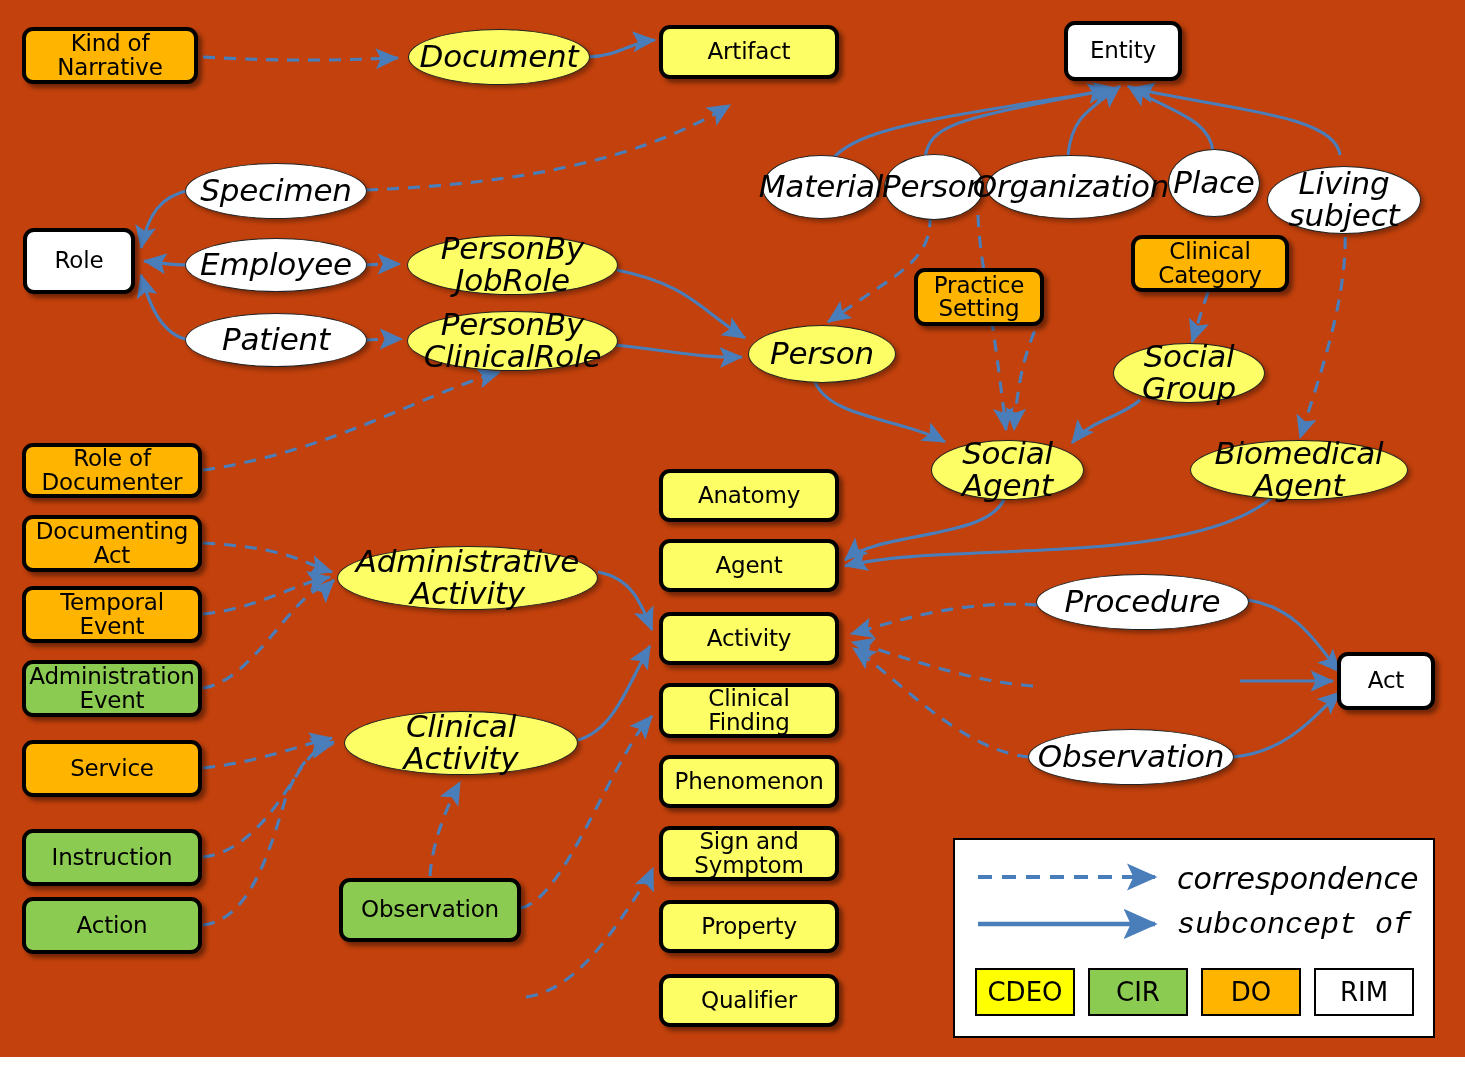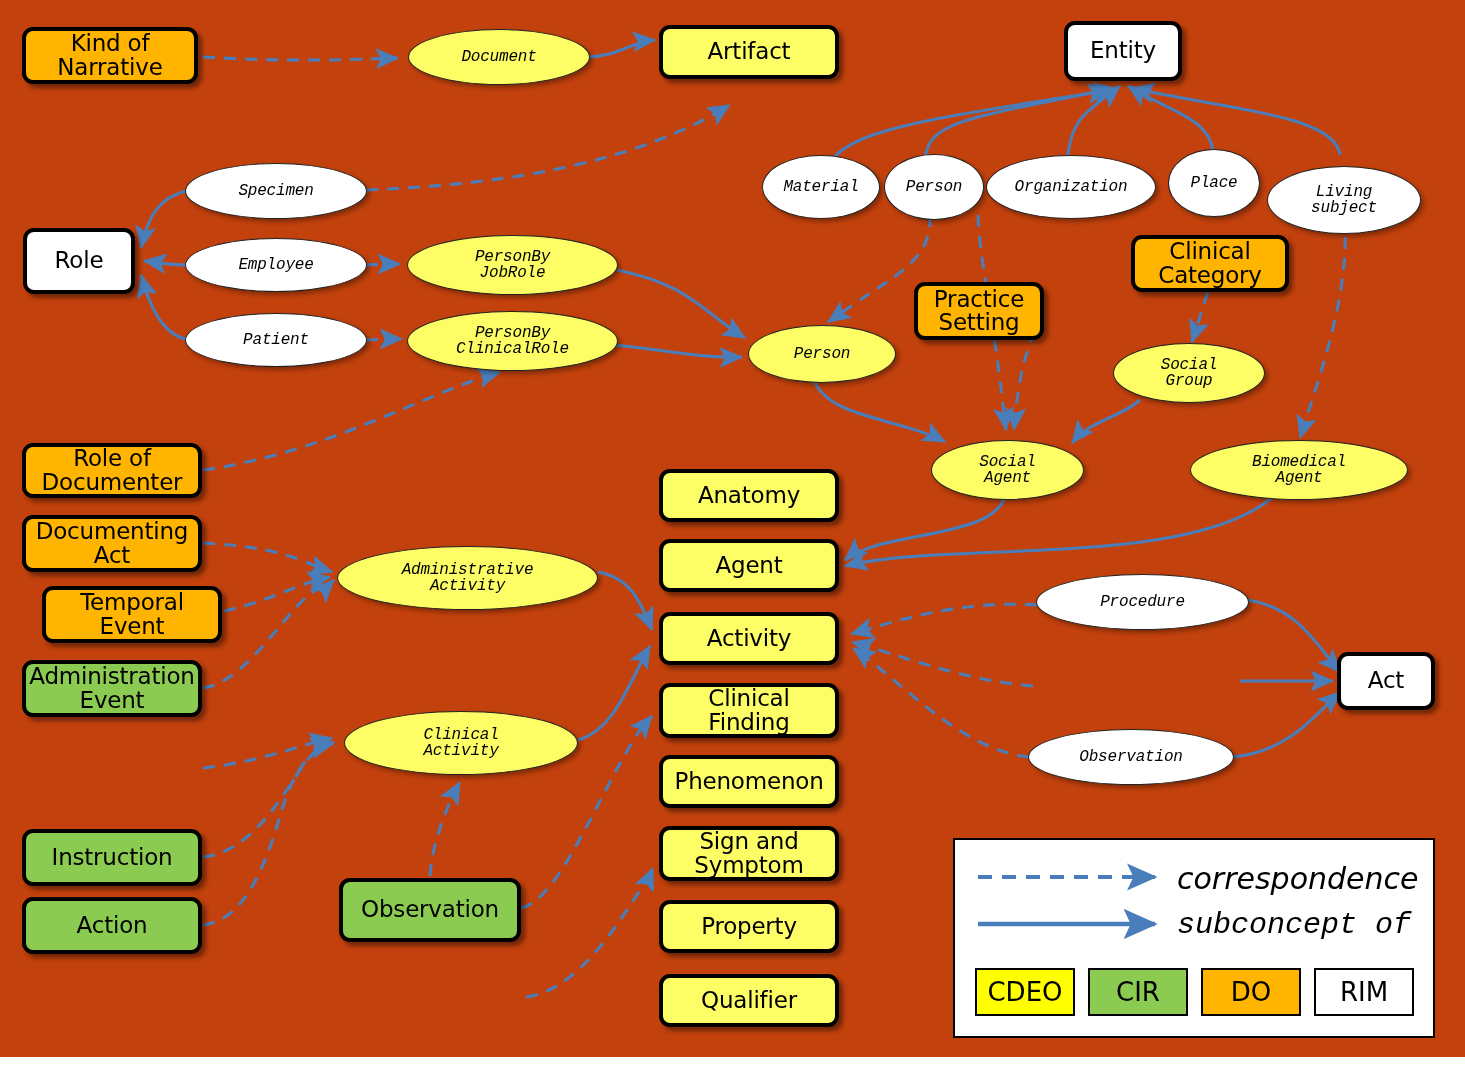--- a/index.html
+++ b/index.html
@@ -38,23 +38,22 @@
     border-radius: 11px;
     box-shadow: 4px 4px 4px rgba(0,0,0,0.42);
     font-size: 23px;
     letter-spacing: -0.2px;
   }
   .ell {
     border: 1.6px solid #222;
     border-radius: 50%;
     box-shadow: 3px 3px 4px rgba(0,0,0,0.33);
     font-style: italic;
-    font-size: 16px;
+    font-size: 31px;
     letter-spacing: -0.2px;
-    font-family: Liberation Mono, monospace;
   }
   .c-cdeo { background: #fdfd66; }
   .c-cdeo-pure { background: #ffff00; }
   .c-cir  { background: #8ccb52; }
   .c-do   { background: #ffb400; }
   .c-rim  { background: #ffffff; }
 
   
   #legend {
     position: absolute;
@@ -167,39 +166,40 @@
 ClinicalRole</div>
 
   <div class="node ell c-rim" style="left:762px;top:155px;width:118px;height:64px;">Material</div>
   <div class="node ell c-rim" style="left:884px;top:154px;width:100px;height:66px;">Person</div>
   <div class="node ell c-rim" style="left:986px;top:155px;width:170px;height:64px;">Organization</div>
   <div class="node ell c-rim" style="left:1168px;top:149px;width:92px;height:68px;">Place</div>
   <div class="node ell c-rim nb" style="left:1267px;top:166px;width:154px;height:68px;text-align:center;">Living
 subject</div>
 
   <div class="node ell c-cdeo" style="left:748px;top:325px;width:148px;height:58px;">Person</div>
-  <div class="node rect c-do nb" style="left:914px;top:282px;width:130px;height:58px;text-align:center;">Practice
+  <div class="node rect c-do nb" style="left:914px;top:268px;width:130px;height:58px;text-align:center;">Practice
 Setting</div>
   <div class="node rect c-do nb" style="left:1131px;top:235px;width:158px;height:57px;">Clinical
 Category</div>
   <div class="node ell c-cdeo nb" style="left:1113px;top:343px;width:152px;height:60px;">Social
 Group</div>
   <div class="node ell c-cdeo nb" style="left:931px;top:440px;width:153px;height:60px;">Social
 Agent</div>
   <div class="node ell c-cdeo nb" style="left:1190px;top:440px;width:218px;height:60px;">Biomedical
 Agent</div>
 
   <div class="node rect c-do nb" style="left:22px;top:443px;width:180px;height:55px;">Role of
 Documenter</div>
   <div class="node rect c-do nb" style="left:22px;top:515px;width:180px;height:57px;">Documenting
 Act</div>
-  <div class="node rect c-do nb" style="left:22px;top:586px;width:180px;height:57px;margin-left:20px;">Temporal
+  <div class="node rect c-do nb" style="left:22px;top:586px;width:180px;height:57px;">Temporal
 Event</div>
   <div class="node rect c-cir nb" style="left:22px;top:660px;width:180px;height:57px;">Administration
 Event</div>
+  <div class="node rect c-do" style="left:22px;top:740px;width:180px;height:57px;">Service</div>
   <div class="node rect c-cir" style="left:22px;top:829px;width:180px;height:57px;">Instruction</div>
   <div class="node rect c-cir" style="left:22px;top:897px;width:180px;height:57px;">Action</div>
 
   <div class="node ell c-cdeo nb" style="left:337px;top:546px;width:261px;height:64px;">Administrative
 Activity</div>
   <div class="node ell c-cdeo nb" style="left:344px;top:711px;width:234px;height:64px;">Clinical
 Activity</div>
   <div class="node rect c-cir" style="left:339px;top:878px;width:182px;height:64px;">Observation</div>
 
   <div class="node rect c-cdeo" style="left:659px;top:469px;width:180px;height:53px;">Anatomy</div>

